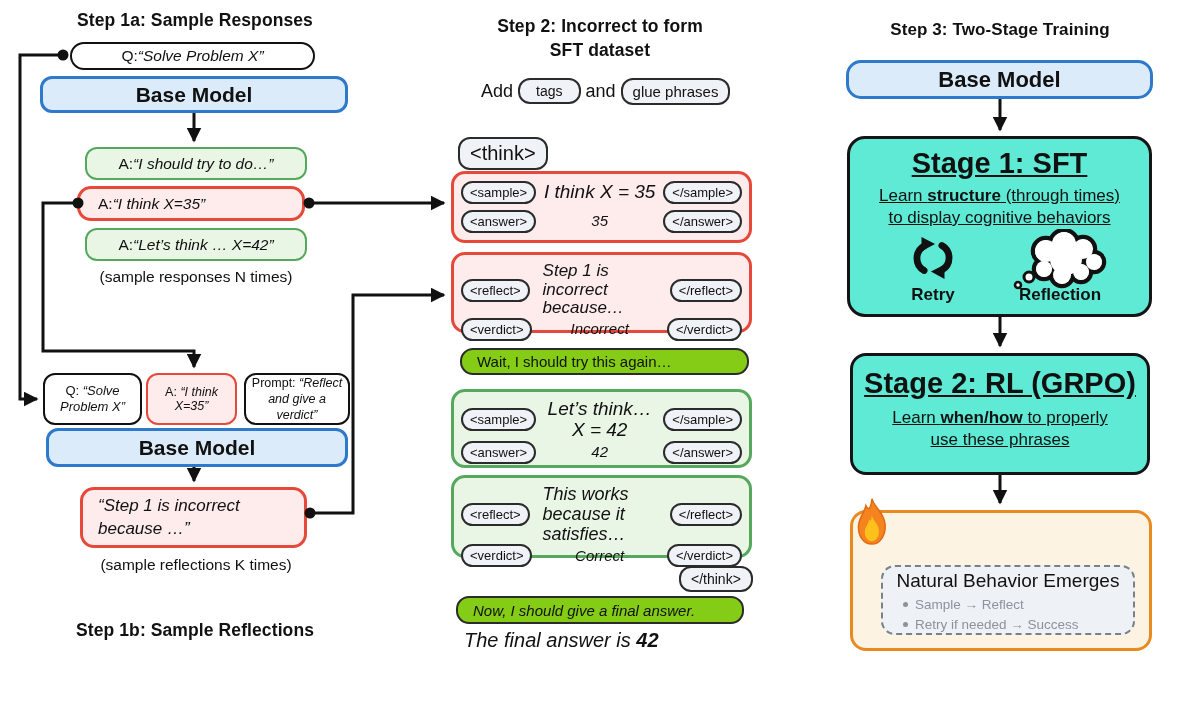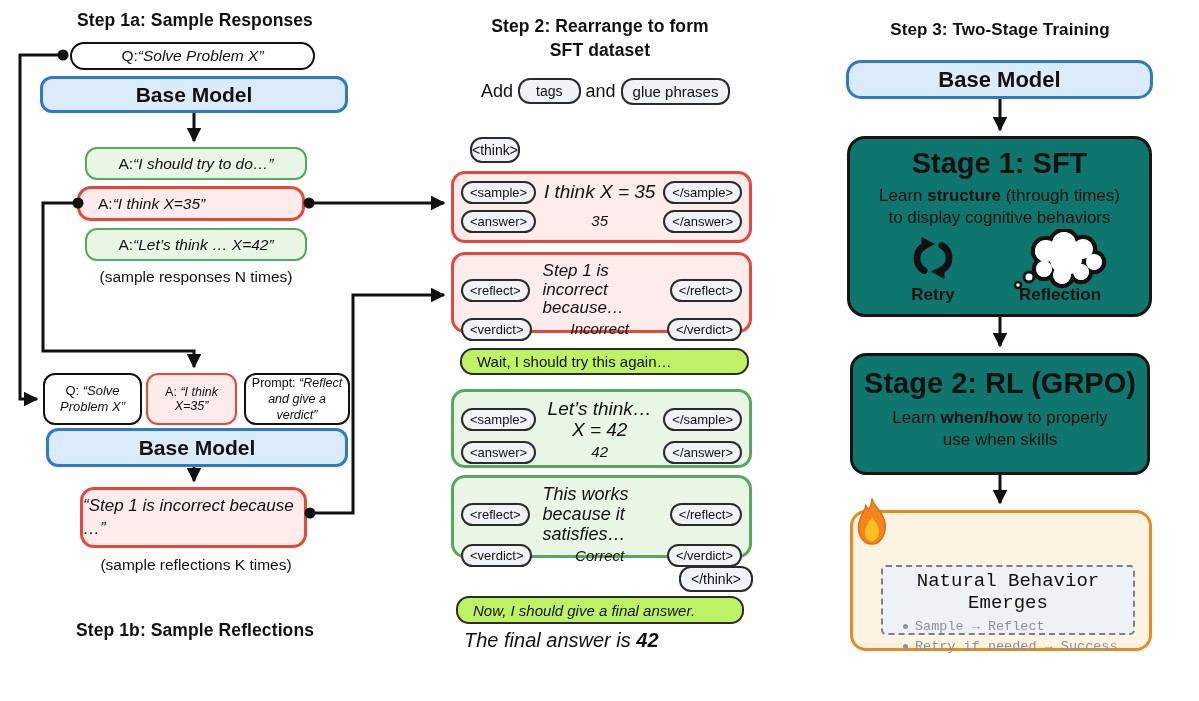--- a/index.html
+++ b/index.html
@@ -15,28 +15,28 @@
   .greenbox{background:#eaf6e5;border:2.5px solid #55a85c;}
   .it{font-style:italic;}
   .pill{background:#eff2f7;border:2px solid #2b2b2b;border-radius:12px;font-size:13px;
         padding:2px 7px;white-space:nowrap;display:inline-flex;align-items:center;justify-content:center;z-index:3;}
   .block{border-radius:14px;padding:7px 7px;display:flex;flex-direction:column;justify-content:space-between;z-index:2;}
   .block.redbox{border-width:3px;}
   .block.greenbox{border-width:3px;}
   .brow{display:grid;grid-template-columns:auto 1fr auto;align-items:center;column-gap:6px;}
   .btxt{font-style:italic;font-size:15px;text-align:center;line-height:1.1;}
   .btxt.left{text-align:left;padding-left:7px;font-size:17px;}
-  .gluepill{background:#bef264;border:2px solid #2b2b2b;border-radius:13px;display:flex;
+  .gluepill{background:#84cc16;border:2px solid #2b2b2b;border-radius:13px;display:flex;
             align-items:center;padding-left:15px;font-size:15px;z-index:2;}
-  .stagebox{background:#0f766e;border:3.5px solid #141414;border-radius:18px;z-index:2;}
+  .stagebox{background:#5eead4;border:3.5px solid #141414;border-radius:18px;z-index:2;text-decoration:underline;}
   .stageh{font-weight:bold;font-size:29px;text-align:center;}
   .staged{font-size:17px;text-align:center;line-height:1.3;}
   .iconlabel{font-weight:bold;font-size:17px;text-align:center;}
   .orangebox{background:#fdf3e2;border:3.5px solid #e98a20;border-radius:16px;z-index:2;}
-  .dashpanel{background:#eef1f6;border:2.5px dashed #7a8087;border-radius:5px;z-index:3;font-family:Liberation Mono, monospace;}
+  .dashpanel{background:#eef1f6;border:2.5px dashed #7a8087;border-radius:14px;z-index:3;}
   .bullet-row{display:flex;align-items:center;gap:7px;color:#8c929b;font-size:13.5px;line-height:1.45;}
   .bullet-dot{width:5px;height:5px;border-radius:50%;background:#8c929b;flex:0 0 auto;}
   svg{display:block;}
   #wires{position:absolute;left:0;top:0;z-index:4;pointer-events:none;}
 </style>
 </head>
 <body>
 
 <div id="canvas">
 
@@ -94,39 +94,39 @@
   </div>
   <div class="abs box redbox ctr" style="left:146px;top:373px;width:91px;height:52px;font-size:12.5px;border-radius:12px;border-width:2.5px;padding:2px 3px;">
     <div><span>A: </span><span class="it">“I think X=35”</span></div>
   </div>
   <div class="abs box qbox ctr" style="left:244px;top:373px;width:106px;height:52px;font-size:12.5px;border-radius:12px;line-height:1.3;padding:2px 4px;">
     <div><span>Prompt: </span><span class="it">“Reflect and give a verdict”</span></div>
   </div>
 
   <div class="abs box bluebox ctr" style="left:46px;top:428px;width:302px;height:39px;font-size:21px;">Base Model</div>
 
-  <div class="abs box redbox" style="left:80px;top:487px;width:227px;height:61px;font-size:17px;display:flex;align-items:center;padding-left:0;line-height:1.3;">
+  <div class="abs box redbox" style="left:80px;top:487px;width:227px;height:61px;font-size:17px;display:flex;align-items:center;padding-left:15px;line-height:1.3;">
     <span class="it">“Step 1 is incorrect because …”</span>
   </div>
 
   <div class="abs" style="left:56px;top:556px;width:280px;font-size:15.5px;text-align:center;">(sample reflections K times)</div>
 
   <div class="abs title" style="left:45px;top:620px;width:300px;">Step 1b: Sample Reflections</div>
 
-  <div class="abs title" style="left:455px;top:16px;width:290px;">Step 2: Rearrange to form</div>
+  <div class="abs title" style="left:455px;top:16px;width:290px;">Step 2: Incorrect to form</div>
   <div class="abs title" style="left:455px;top:40px;width:290px;">SFT dataset</div>
 
   <div class="abs" style="left:481px;top:77px;height:28px;display:flex;align-items:center;gap:5px;font-size:18px;z-index:2;">
     <span>Add</span>
     <span class="pill" style="font-size:14px;padding:3px 16px;">tags</span>
     <span>and</span>
     <span class="pill" style="font-size:15px;padding:3px 10px;">glue phrases</span>
   </div>
 
-  <span class="abs pill" style="left:458px;top:137px;font-size:14px;padding:3px 0;margin-left:12px;">&lt;think&gt;</span>
+  <span class="abs pill" style="left:458px;top:137px;font-size:20px;padding:3px 10px;">&lt;think&gt;</span>
 
   <div class="abs block redbox" style="left:451px;top:171px;width:301px;height:72px;">
     <div class="brow">
       <span class="pill">&lt;sample&gt;</span>
       <span class="btxt" style="font-size:19px;">I think X = 35</span>
       <span class="pill">&lt;/sample&gt;</span>
     </div>
     <div class="brow">
       <span class="pill">&lt;answer&gt;</span>
       <span class="btxt">35</span>
@@ -227,21 +227,21 @@
       <circle cx="10" cy="56" r="3" fill="#fff" stroke="#111" stroke-width="2.5"></circle>
     </svg>
     <div class="abs iconlabel" style="left:38px;top:146px;width:90px;">Retry</div>
     <div class="abs iconlabel" style="left:158px;top:146px;width:104px;">Reflection</div>
   </div>
 
   <div class="abs stagebox" style="left:850px;top:353px;width:300px;height:122px;border-radius:16px;">
     <div class="stageh" style="margin-top:11px;">Stage 2: RL (GRPO)</div>
     <div class="staged" style="margin-top:7px;">
       <span>Learn </span><b>when/how</b><span> to properly</span><br>
-      <span>use when skills</span>
+      <span>use these phrases</span>
     </div>
   </div>
 
   <div class="abs orangebox" style="left:850px;top:510px;width:302px;height:141px;">
     <div class="abs dashpanel" style="left:28px;top:52px;width:254px;height:70px;padding-top:3px;">
       <div style="font-size:19px;text-align:center;">Natural Behavior Emerges</div>
       <div style="margin:3px 0 0 20px;">
         <div class="bullet-row">
             <span class="bullet-dot"></span>
             <span>Sample → Reflect</span>

